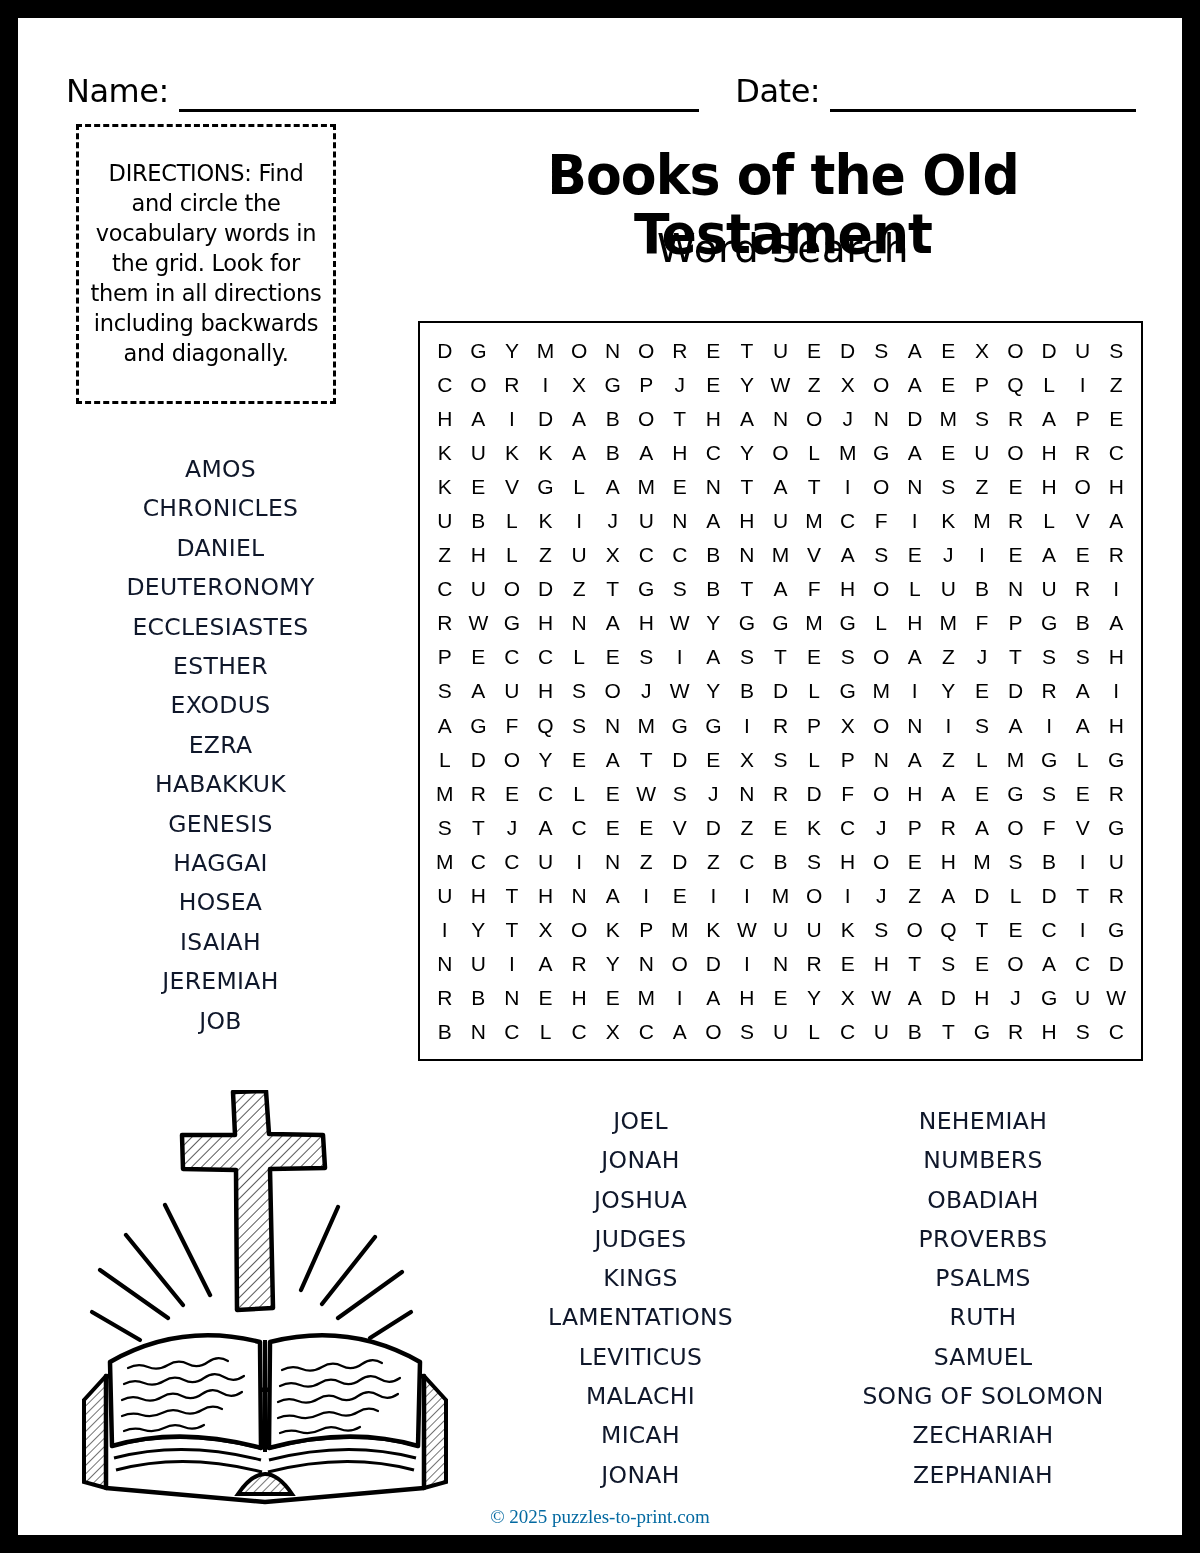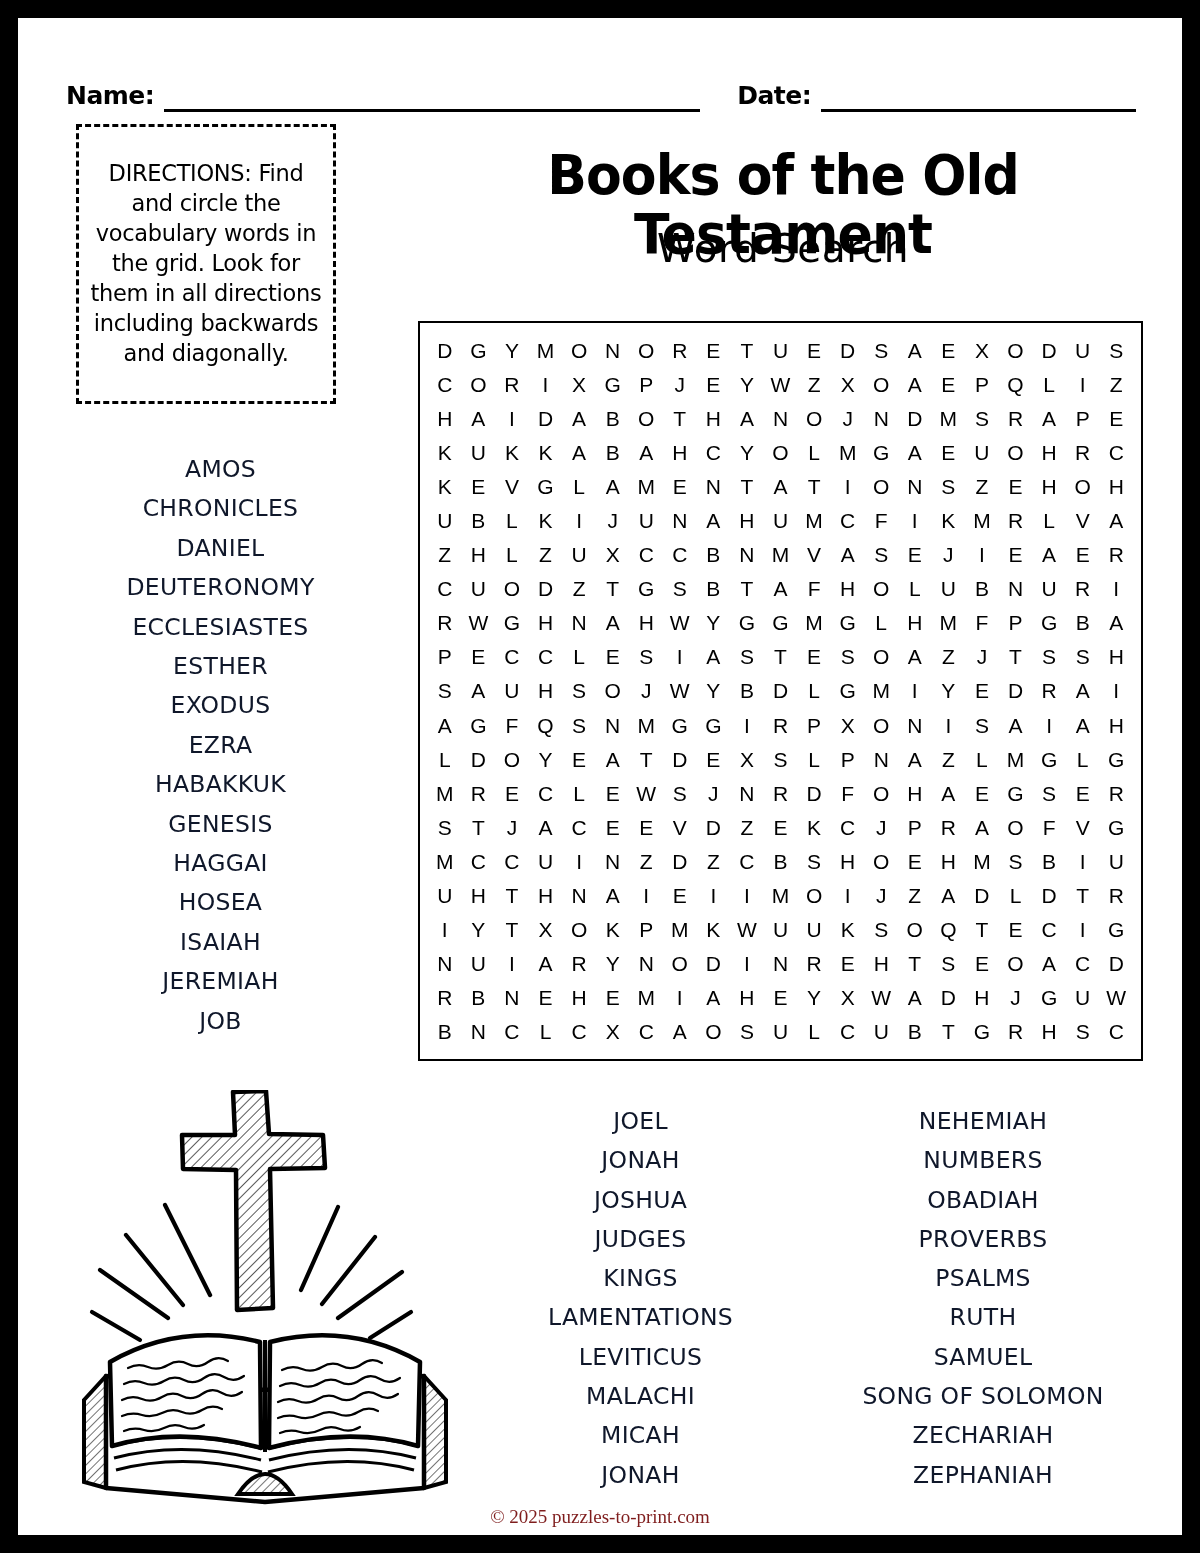--- a/index.html
+++ b/index.html
@@ -26,22 +26,22 @@
     position: absolute;
     left: 48px;
     top: 48px;
     width: 1070px;
     height: 46px;
     display: flex;
     align-items: flex-end;
   }
   .nd-label {
     font-family: "DejaVu Sans", sans-serif;
-    font-size: 25px;
-    font-weight: 700;
+    font-size: 32px;
+    font-weight: 400;
     color: #000;
     letter-spacing: -0.5px;
     padding-bottom: 2px;
     white-space: nowrap;
   }
   .nd-rule {
     border-bottom: 3px solid #000;
     height: 1px;
   }
   .nd-rule.name { width: 548px; margin-left: 10px; }
@@ -167,21 +167,21 @@
 
   
   .footer {
     position: absolute;
     left: 0;
     top: 1488px;
     width: 1164px;
     text-align: center;
     font-family: "Liberation Serif", serif;
     font-size: 19px;
-    color: #7f1d1d;
+    color: #0369a1;
   }
 </style>
 </head>
 <body>
 
 <div class="page">
 
   <div class="namedate">
     <span class="nd-label">Name:</span>
     <span class="nd-rule name"></span>

